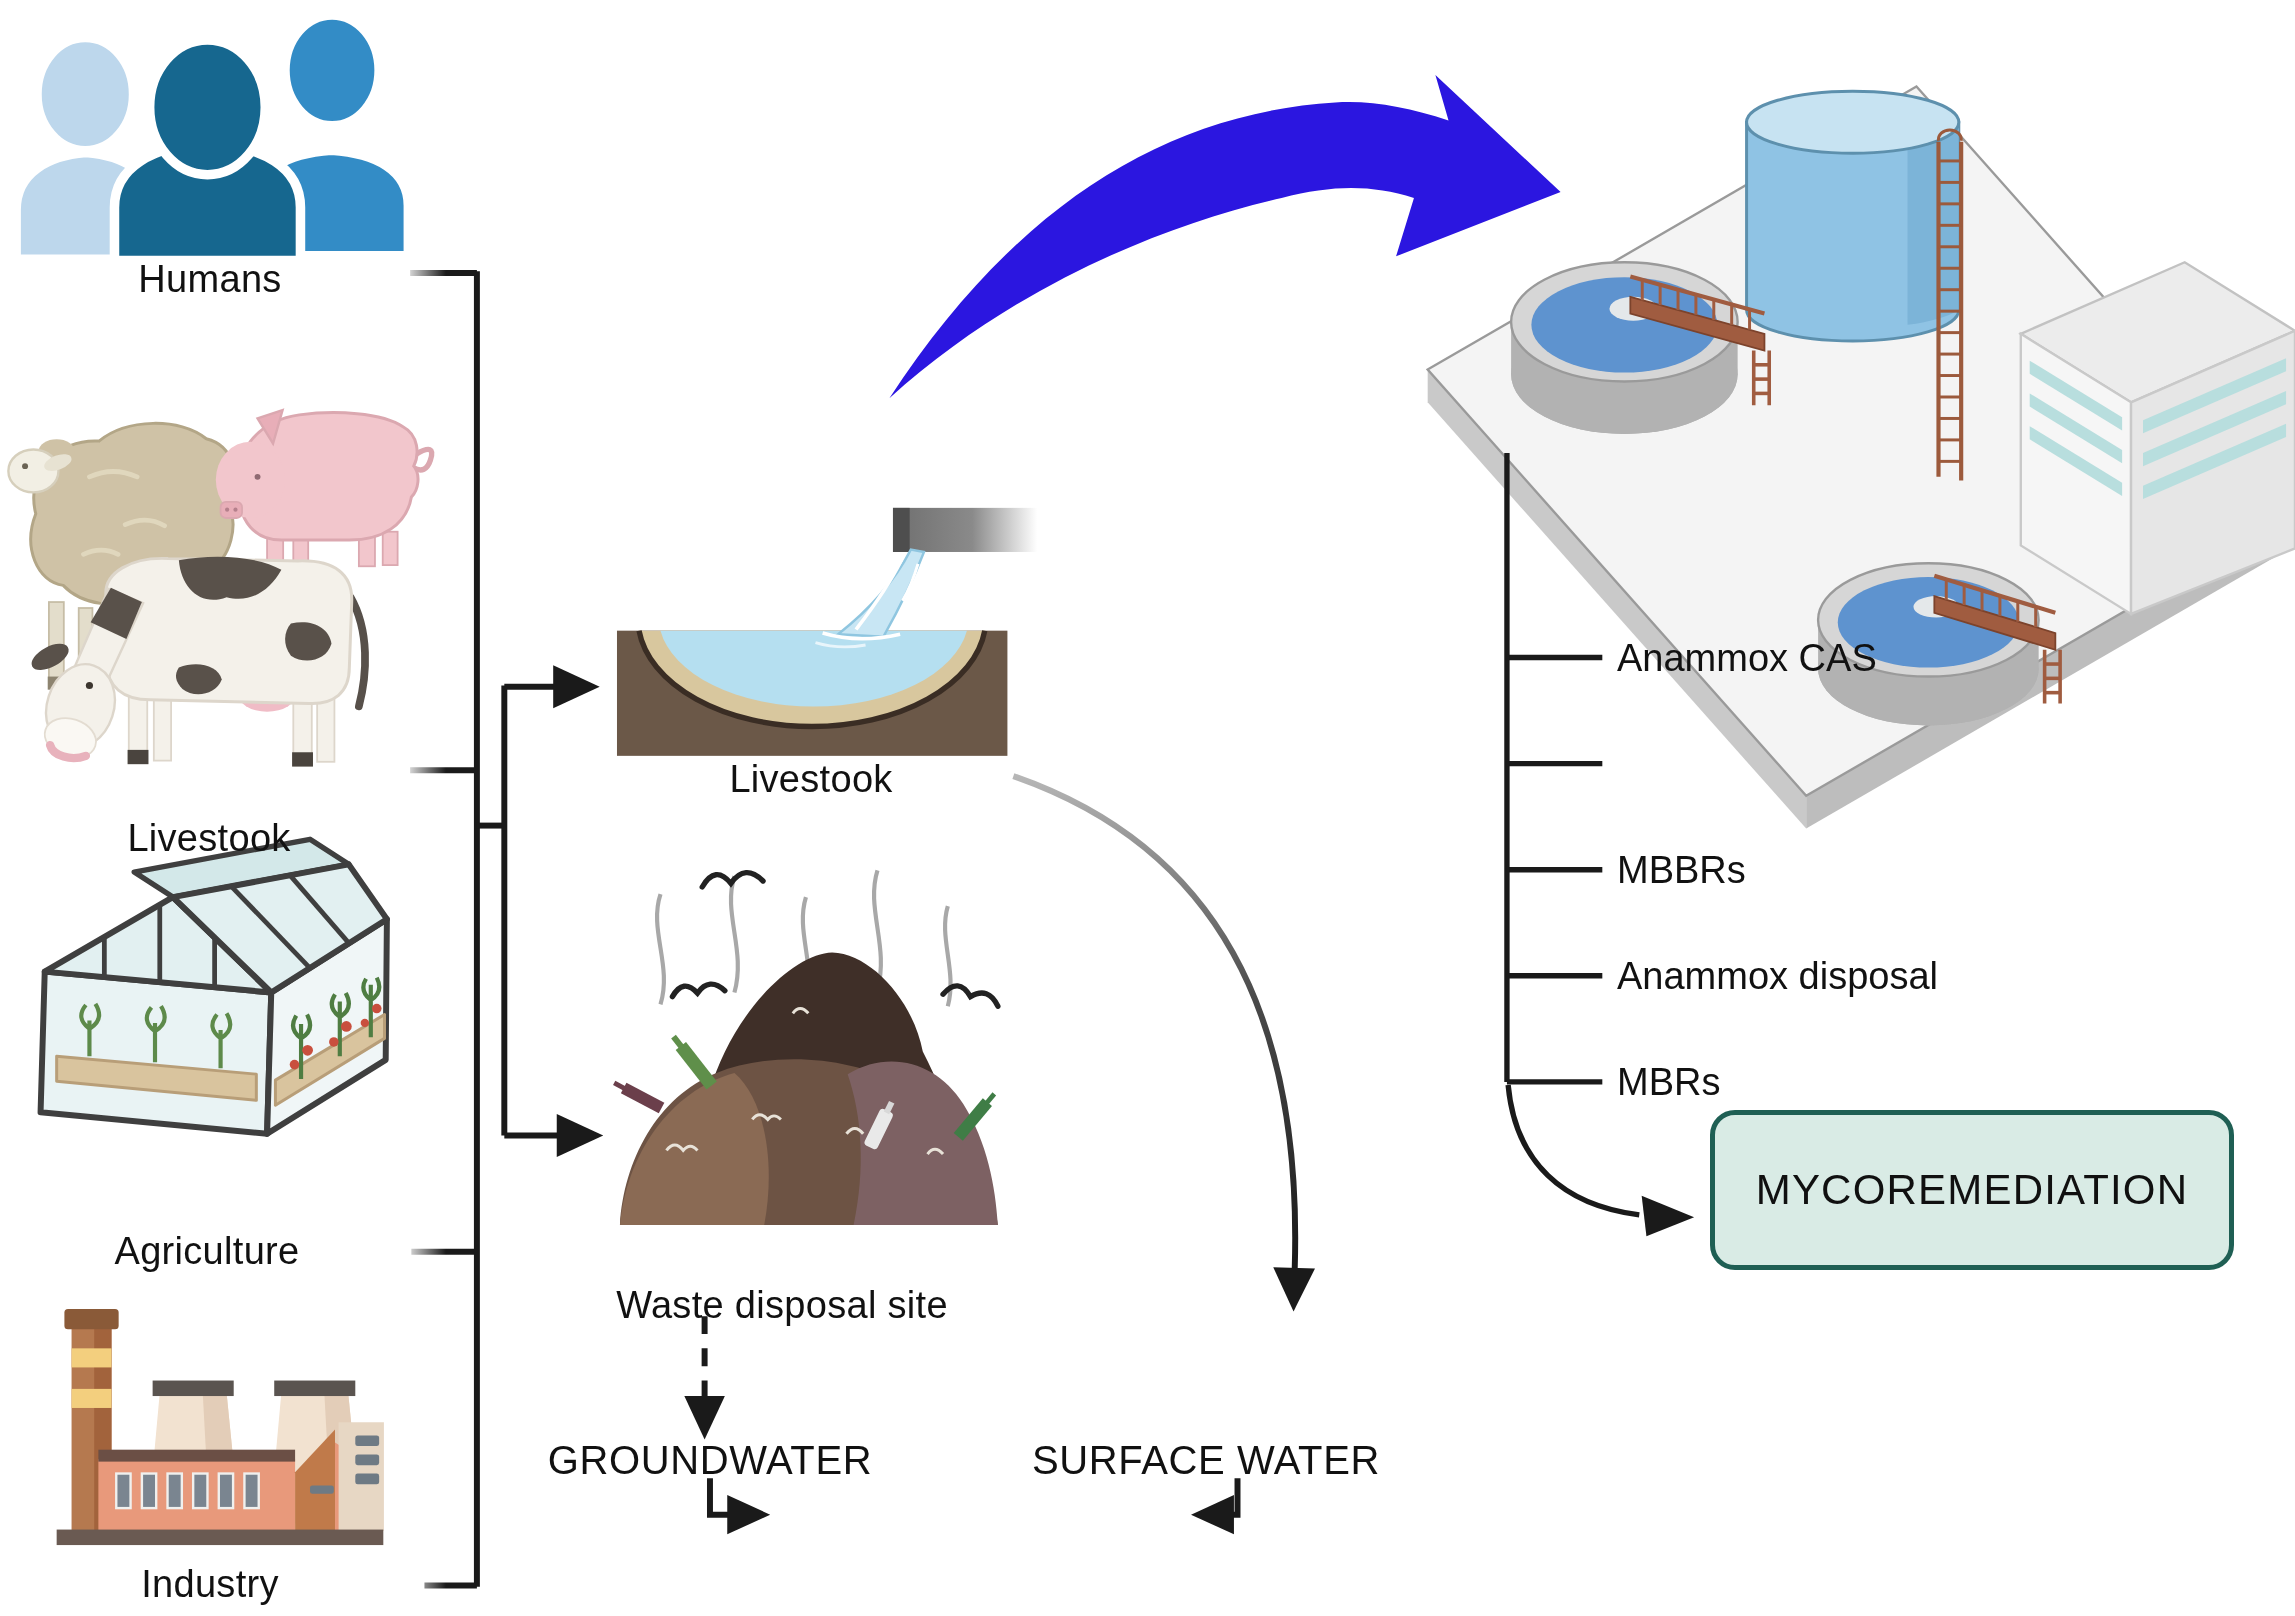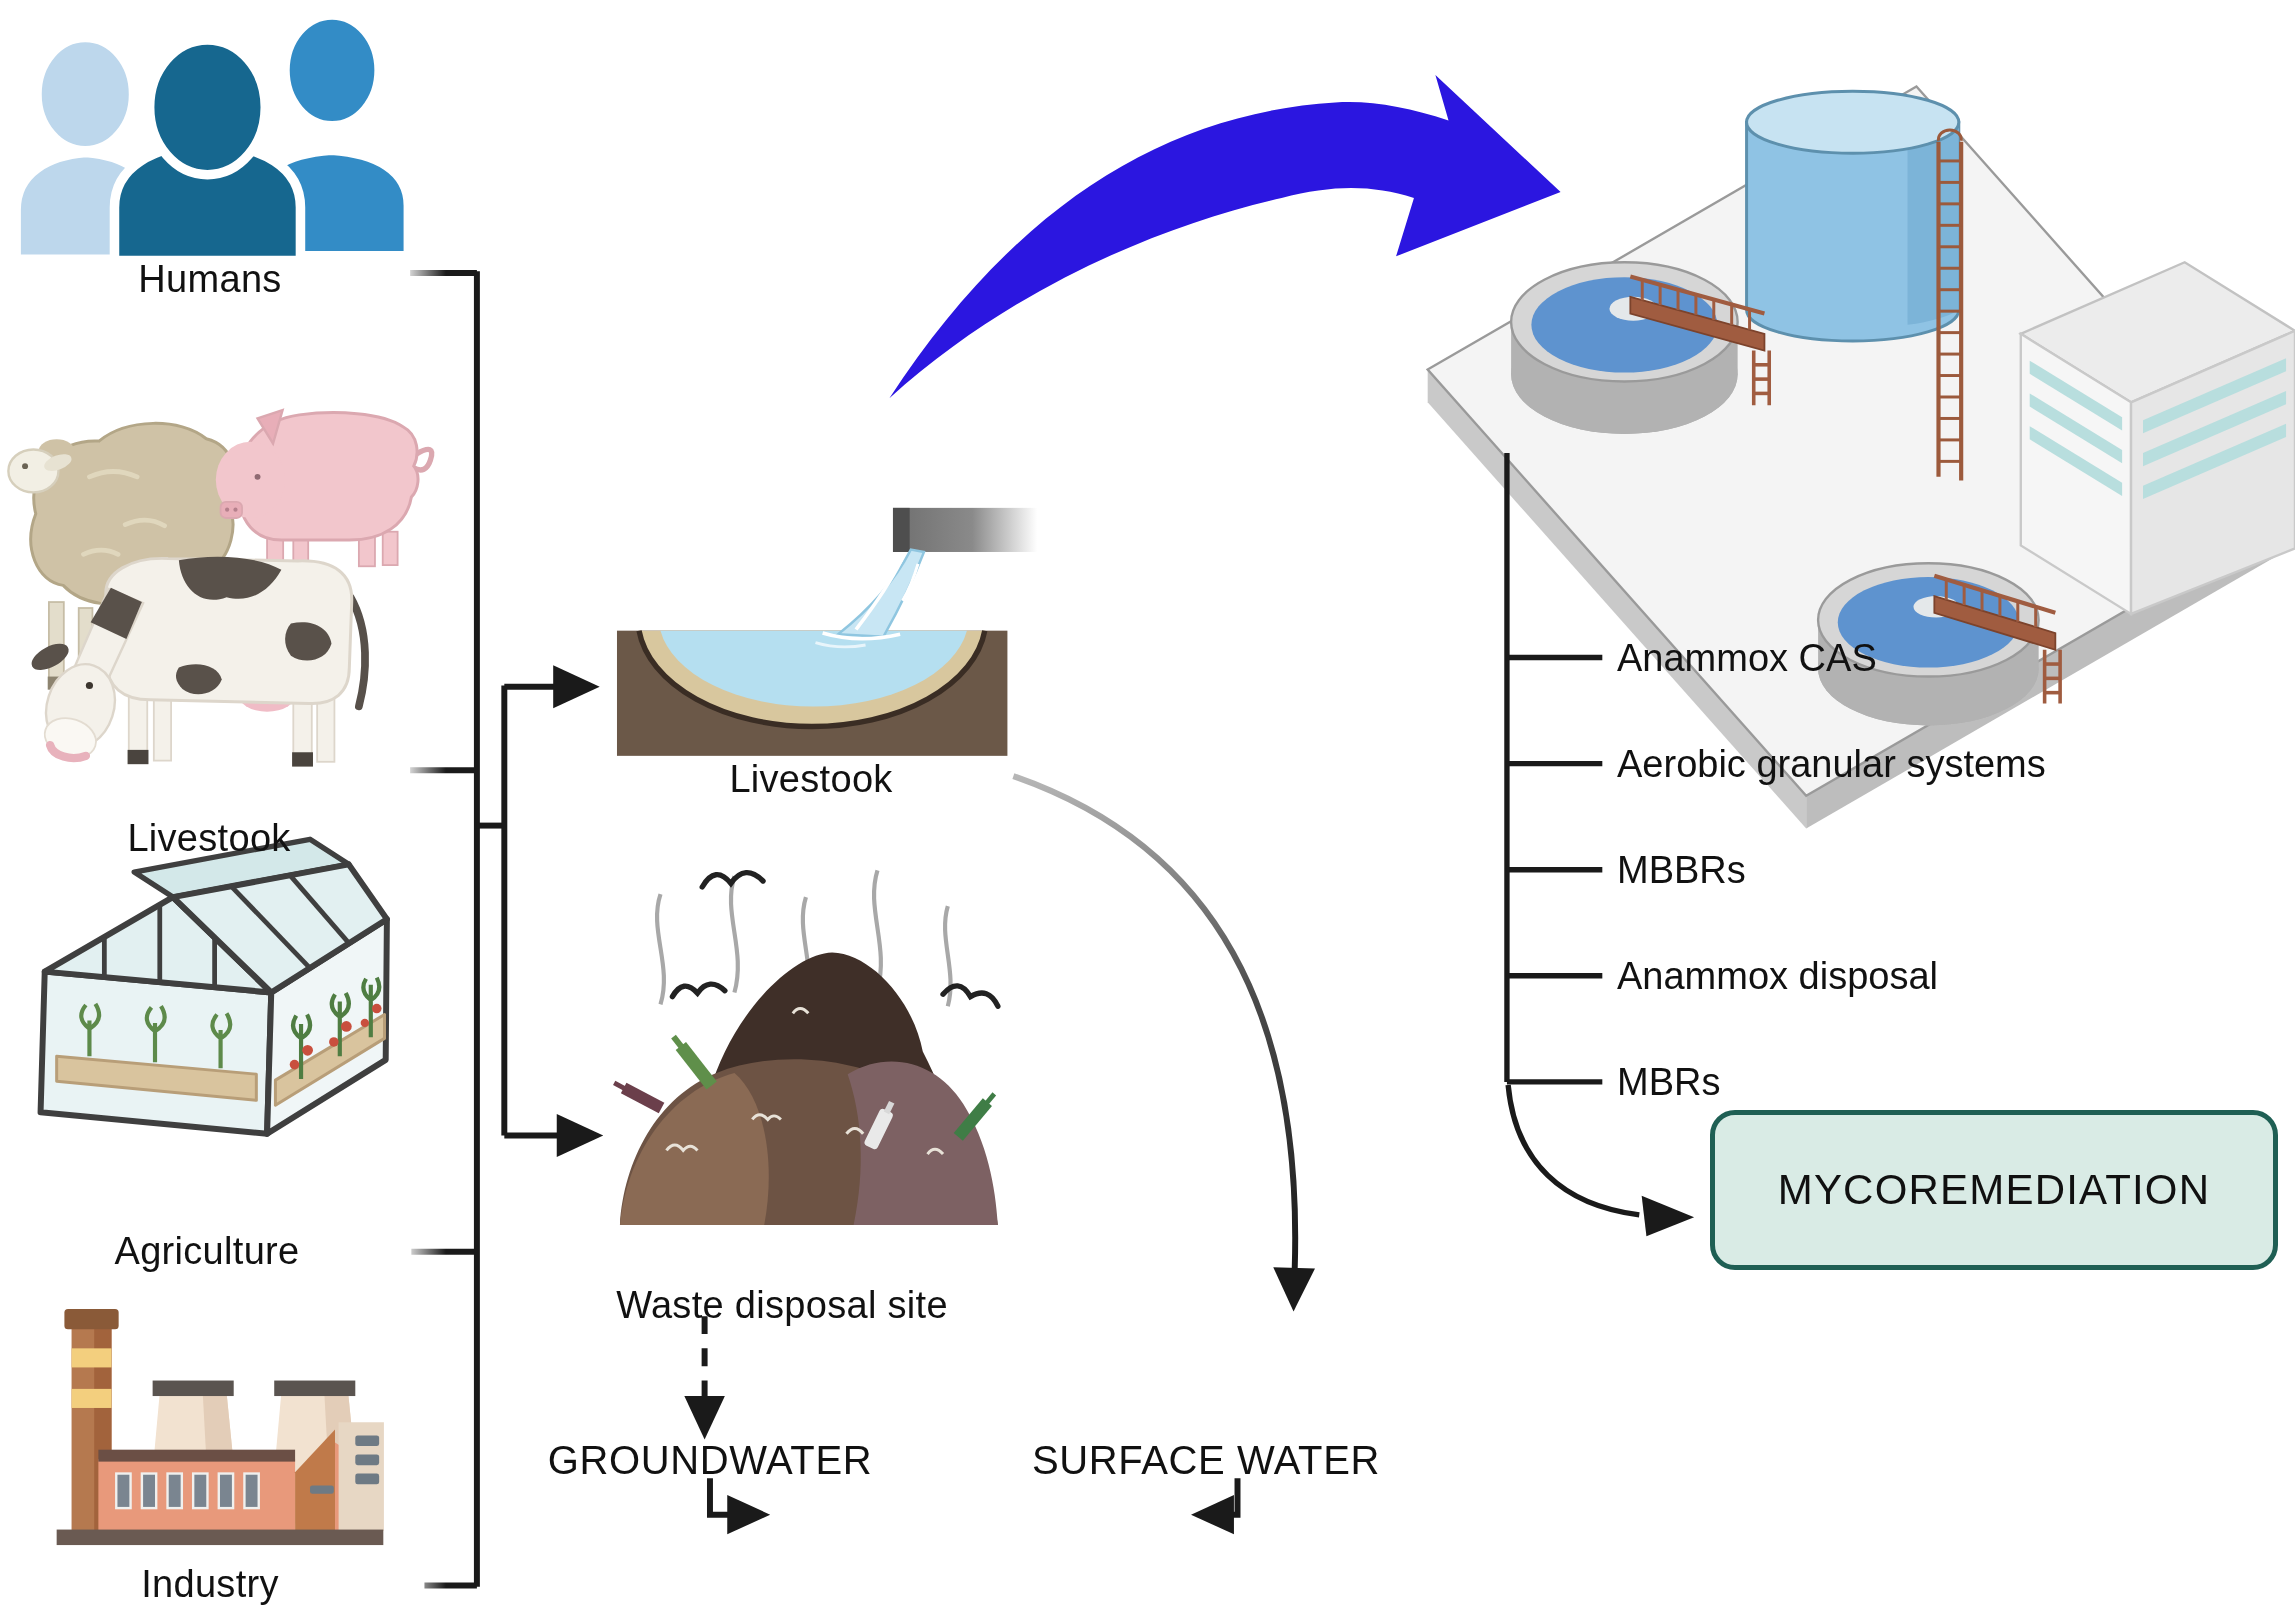--- a/index.html
+++ b/index.html
@@ -12,21 +12,21 @@
     position:absolute; transform:translate(-50%,-50%); white-space:nowrap;
     color:#111111; font-size:38px; line-height:1; letter-spacing:0.3px;
   }
   .label.caps { font-size:40px; letter-spacing:0.6px; }
   .label.bold { font-weight:bold; font-size:41px; }
   .list-label {
     position:absolute; transform:translate(0,-50%); white-space:nowrap;
     color:#111111; font-size:38px; line-height:1;
   }
   .myco-box {
-    position:absolute; left:1710px; top:1110px; width:568px; height:160px;
+    position:absolute; left:1710px; top:1110px; width:524px; height:160px;
     background:#d9ebe5; border:5.4px solid #1f5f54; border-radius:25px;
     display:flex; align-items:center; justify-content:center; box-sizing:border-box;
   }
   .myco-box .txt { font-size:42px; letter-spacing:1.2px; color:#101010; font-weight:500; }
 </style>
 </head>
 <body>
 
 <div class="stage">
 
@@ -382,21 +382,20 @@
   <div class="label" style="left:207px; top:1251px;">Agriculture</div>
   <div class="label" style="left:210px; top:1584px;">Industry</div>
 
   <div class="label" style="left:811px; top:779px;">Livestook</div>
   <div class="label" style="left:782px; top:1265px;margin-top:40px;">Waste disposal site</div>
 
   <div class="label caps" style="left:710px; top:1460px;">GROUNDWATER</div>
   <div class="label caps" style="left:1206px; top:1460px;">SURFACE WATER</div>
 
   <div class="list-label" style="left:1617px; top:658px;">Anammox CAS</div>
-  <div class="list-label" style="left:1617px; top:764px;">Aerobic granular systems</div>
   <div class="list-label" style="left:1617px; top:870px;">MBBRs</div>
   <div class="list-label" style="left:1617px; top:976px;">Anammox disposal</div>
   <div class="list-label" style="left:1617px; top:1082px;">MBRs</div>
 
   <div class="myco-box">
     <span class="txt">MYCOREMEDIATION</span>
   </div>
 
 </div>
 

